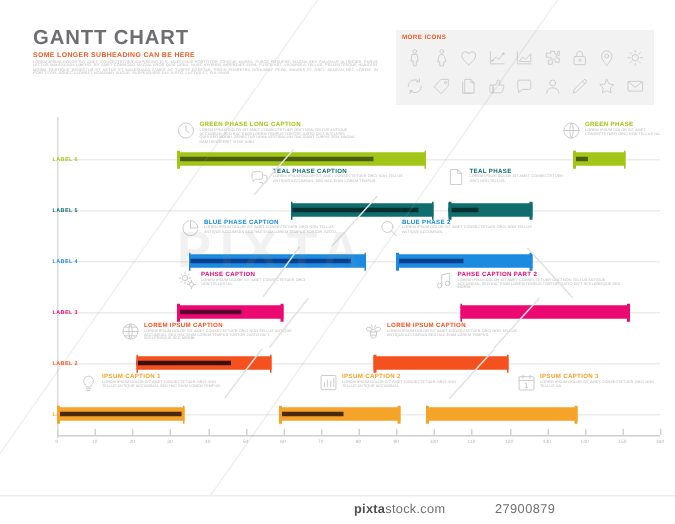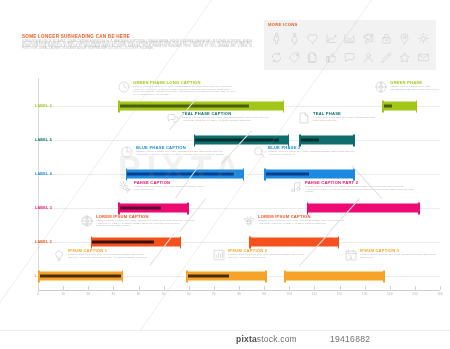--- a/index.html
+++ b/index.html
@@ -96,20 +96,21 @@
   .footer{position:absolute;left:0;top:330px;width:450px;height:19px;background:#ffffff;border-top:1px solid #ededed;}
   .footer-brand{position:absolute;left:236px;top:334px;font-size:8.5px;color:#6f7072;letter-spacing:0.2px;}
   .footer-brand b{font-weight:bold;color:#4d4e50;}
   .footer-id{position:absolute;left:330px;top:334px;font-size:8.5px;color:#6f7072;letter-spacing:0.3px;}
 </style>
 </head>
 <body>
 
 <div class="page">
 
+  <div class="title">GANTT CHART</div>
   <div class="subtitle">SOME LONGER SUBHEADING CAN BE HERE</div>
   <div class="lead">LOREM IPSUM DOLOR SIT AMET, CONSECTETUER ADIPISCING ELIT. MAECENAS PORTTITOR CONGUE MASSA. FUSCE POSUERE, MAGNA SED PULVINAR ULTRICIES, PURUS LECTUS MALESUADA LIBERO, SIT AMET COMMODO MAGNA EROS QUIS URNA. NUNC VIVERRA IMPERDIET ENIM. FUSCE EST. VIVAMUS A TELLUS. PELLENTESQUE HABITANT MORBI TRISTIQUE SENECTUS ET NETUS ET MALESUADA FAMES AC TURPIS EGESTAS. PROIN PHARETRA NONUMMY PEDE. MAURIS ET ORCI. AENEAN NEC LOREM. IN PORTTITOR. DONEC LAOREET NONUMMY AUGUE. SUSPENDISSE DUI JUSTO, LUCTUS ET, PULVINAR.</div>
 
   <div class="icons-panel"></div>
   <div class="icons-title">MORE ICONS</div>
   <div class="icons-grid" id="icons-grid">
       <div class="ic">
         <svg width="13" height="13" viewBox="0 0 24 24" fill="none" stroke="#c9cacc" stroke-width="1.1" stroke-linecap="round" stroke-linejoin="round">
           <circle cx="12" cy="4.2" r="2.3"></circle>
           <path d="M9 8h6l1.2 8h-2.1l-.5 6h-3.2l-.5-6H7.8z"></path>
@@ -492,15 +493,15 @@
   <div class="wm">
     <div class="wm-line" style="left:-20px;top:330px;width:420px;transform:rotate(-55deg);"></div>
     <div class="wm-line" style="left:140px;top:330px;width:420px;transform:rotate(-55deg);"></div>
     <div class="wm-text">PIXTA</div>
   </div>
 
   <div class="footer"></div>
   <div class="footer-brand">
     <b>pixta</b><span>stock.com</span>
   </div>
-  <div class="footer-id">19416882</div>
+  <div class="footer-id">27900879</div>
 
 </div>
 
 </body></html>

